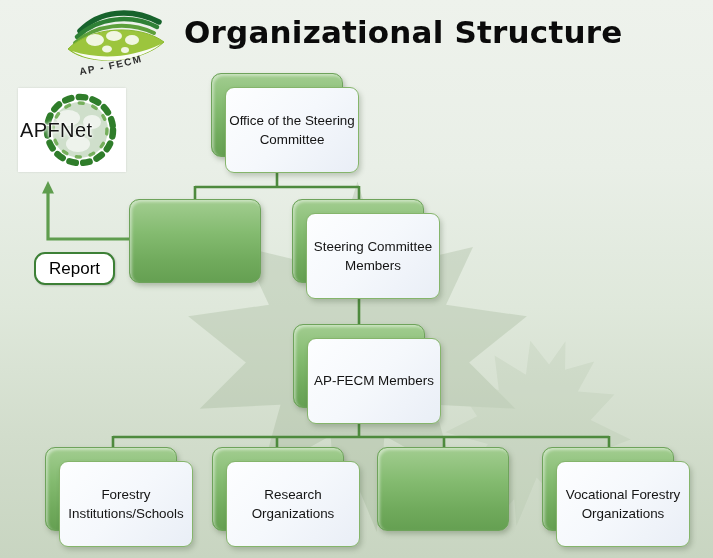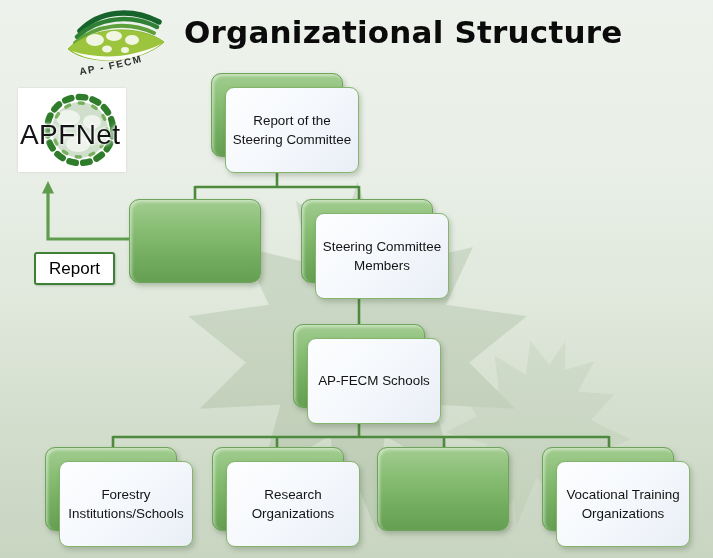--- a/index.html
+++ b/index.html
@@ -21,29 +21,29 @@
   }
 
   
   #apfecm-logo{position:absolute;left:64px;top:2px;z-index:3;}
   #apfnet-logo{
     position:absolute;left:18px;top:88px;width:108px;height:84px;z-index:3;
     background:#ffffff;box-shadow:0 0 2px rgba(0,0,0,.12);
   }
   #apfnet-name{
     position:absolute;left:2px;top:31px;z-index:2;
-    font-size:28px;color:#141414;letter-spacing:.4px;
+    font-size:20px;color:#141414;letter-spacing:.4px;
     text-shadow:0 0 3px #fff,0 0 3px #fff,0 0 5px #fff;
   }
 
   
   #report-arrow{position:absolute;left:0;top:0;width:713px;height:558px;z-index:2;pointer-events:none;}
   #report-box{
     position:absolute;left:34px;top:252px;width:77px;height:29px;z-index:3;
-    background:#ffffff;border:2px solid #3d8036;border-radius:3px;
+    background:#ffffff;border:2px solid #3d8036;border-radius:11px;
     display:flex;align-items:center;justify-content:center;
     box-shadow:1px 1px 2px rgba(0,0,0,.18);
   }
   #report-box span{font-size:17px;color:#000;}
 
   
   .node{position:absolute;width:150px;height:102px;z-index:2;}
   .node .shadow{
     position:absolute;left:0;top:0;width:132px;height:84px;border-radius:10px;
     background:linear-gradient(180deg,#a2cd90 0%,#84bb70 40%,#70aa5c 75%,#65a052 100%);
@@ -58,21 +58,21 @@
     box-shadow:2px 3px 5px rgba(60,80,50,.25);
     box-sizing:border-box;
     display:flex;align-items:center;justify-content:center;
     text-align:center;padding:3px;
   }
   .node .face span{
     font-size:13.4px;line-height:1.42;color:#141414;
   }
   #n-chairs{left:211px;top:73px}
   #n-exec{left:129px;top:199px}
-  #n-steering{left:301px;top:199px}
+  #n-steering{left:292px;top:199px}
   #n-apfecm{left:293px;top:324px}
   #n-forestry{left:45px;top:447px}
   #n-research{left:212px;top:447px}
   #n-intergov{left:377px;top:447px}
   #n-vocational{left:542px;top:447px}
 </style>
 </head>
 <body>
 
 <div id="stage">
@@ -128,39 +128,39 @@
     <span id="apfnet-name">APFNet</span>
   </div>
 
   <div id="report-box">
     <span>Report</span>
   </div>
 
   <div class="node" id="n-chairs">
     <div class="shadow"></div>
     <div class="face">
-      <span>Report of the Steering Committee</span>
+      <span>Office of the Steering Committee</span>
     </div>
   </div>
 
   <div class="node" id="n-exec">
     <div class="shadow"></div>
   </div>
 
   <div class="node" id="n-steering">
     <div class="shadow"></div>
     <div class="face">
       <span>Steering Committee Members</span>
     </div>
   </div>
 
   <div class="node" id="n-apfecm">
     <div class="shadow"></div>
     <div class="face">
-      <span>AP-FECM Schools</span>
+      <span>AP-FECM Members</span>
     </div>
   </div>
 
   <div class="node" id="n-research">
     <div class="shadow"></div>
     <div class="face">
       <span>Research Organizations</span>
     </div>
   </div>
 
@@ -171,17 +171,17 @@
     </div>
   </div>
 
   <div class="node" id="n-intergov">
     <div class="shadow"></div>
   </div>
 
   <div class="node" id="n-vocational">
     <div class="shadow"></div>
     <div class="face">
-      <span>Vocational Training Organizations</span>
+      <span>Vocational Forestry Organizations</span>
     </div>
   </div>
 
 </div>
 
 </body></html>

